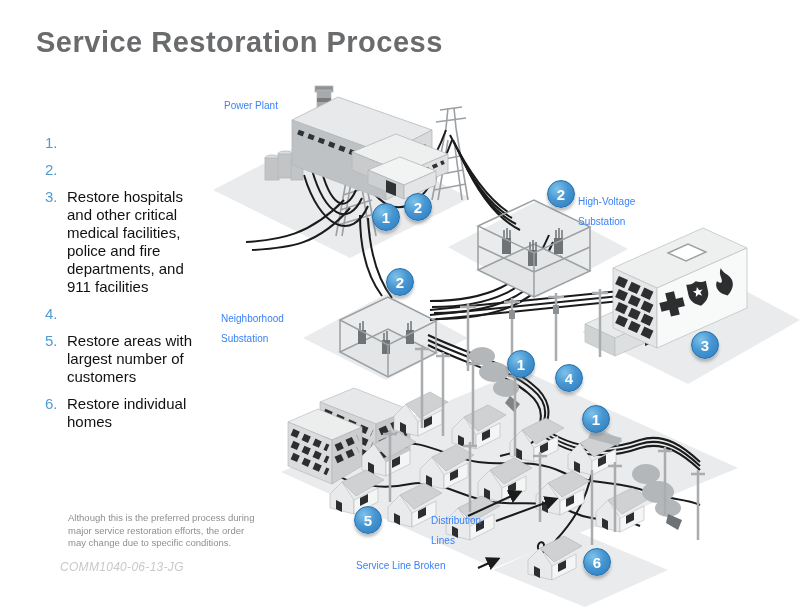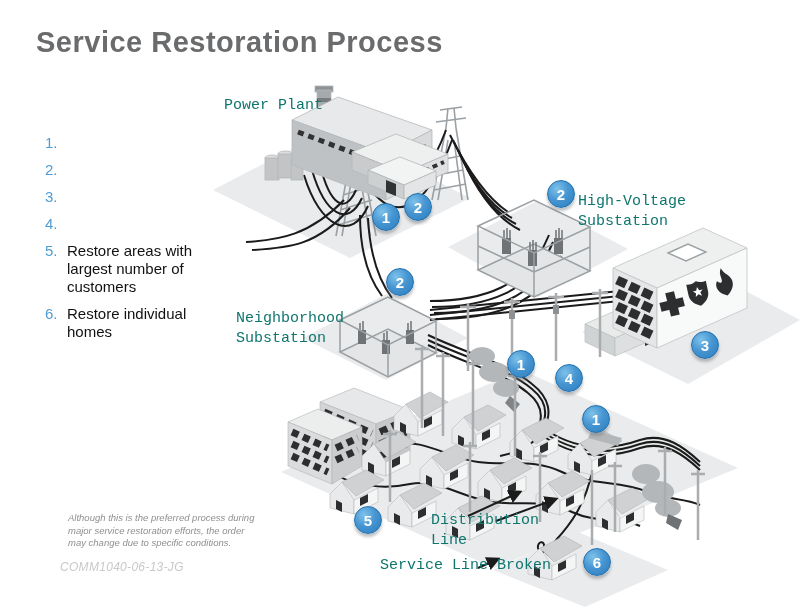--- a/index.html
+++ b/index.html
@@ -3,24 +3,24 @@
 <meta charset="utf-8">
 <style>
   html,body{margin:0;padding:0;background:#fff;}
   body{width:800px;height:610px;overflow:hidden;font-family:"Liberation Sans",sans-serif;}
   .slide{position:relative;width:800px;height:558px;background:#fff;}
   .title{position:absolute;left:36px;top:26px;font-size:29px;font-weight:bold;color:#6a6b6d;letter-spacing:.5px;}
   .steps{position:absolute;left:45px;top:134px;width:205px;}
   .step{display:flex;margin-bottom:9px;font-size:15px;line-height:18px;}
   .step-num{color:#4e9cd5;width:22px;flex:none;}
   .step-text{white-space:pre-line;color:#111;}
-  .note{position:absolute;left:68px;top:512px;width:200px;font-size:9.5px;font-style:italic;color:#8d8f91;line-height:12.5px;white-space:pre-line;}
+  .note{position:absolute;left:68px;top:512px;width:200px;font-size:9.5px;color:#8d8f91;line-height:12.5px;white-space:pre-line;}
   .footer-code{position:absolute;left:60px;top:560px;font-size:12px;color:#c8c9cb;letter-spacing:.3px;font-style:italic;}
   .art{position:absolute;left:0;top:0;}
-  .dlabel{position:absolute;font-size:15px;line-height:20px;color:#0f766e;white-space:pre-line;z-index:3;font-family:Liberation Mono, monospace;}
+  .dlabel{position:absolute;font-size:10px;line-height:20px;color:#3b82f6;white-space:pre-line;z-index:3;}
   .badge{position:absolute;z-index:4;width:26px;height:26px;border-radius:50%;
          background:radial-gradient(circle at 35% 30%, #7ec2ea 0%, #4796d2 45%, #2b7cbe 100%);
          border:1px solid #2471ad;color:#fff;font-size:15px;font-weight:bold;
          display:flex;align-items:center;justify-content:center;
          box-shadow:0 3px 3px rgba(110,115,120,.45);}
 </style>
 </head>
 <body>
 
 <div class="slide">
@@ -29,20 +29,26 @@
 
   <div class="steps">
     <div class="step">
       <span class="step-num">1.</span>
     </div>
     <div class="step">
       <span class="step-num">2.</span>
     </div>
     <div class="step">
       <span class="step-num">3.</span>
+      <span class="step-text">Restore hospitals
+and other critical
+medical facilities,
+police and fire
+departments, and
+911 facilities</span>
     </div>
     <div class="step">
       <span class="step-num">4.</span>
     </div>
     <div class="step">
       <span class="step-num">5.</span>
       <span class="step-text">Restore areas with
 largest number of
 customers</span>
     </div>
@@ -296,25 +302,25 @@
     <g stroke="#1b1b1b" stroke-width="2" fill="none">
       <path d="M468,516 L520,492" marker-end="url(#ah)"></path>
       <path d="M496,521 L556,499" marker-end="url(#ah)"></path>
       <path d="M478,568 L498,559" marker-end="url(#ah)"></path>
     </g>
   </svg>
 
   <div class="dlabel" style="left:224px;top:96px;">Power Plant</div>
   <div class="dlabel" style="left:578px;top:192px;">High-Voltage
 Substation</div>
-  <div class="dlabel" style="left:236px;top:309px;">Neighborhood
+  <div class="dlabel" style="left:221px;top:309px;">Neighborhood
 Substation</div>
   <div class="dlabel" style="left:431px;top:511px;">Distribution
-Line</div>
-  <div class="dlabel" style="left:380px;top:556px;">Service Line Broken</div>
+Lines</div>
+  <div class="dlabel" style="left:356px;top:556px;">Service Line Broken</div>
 
   <div class="badge" style="left:372px;top:203px;">1</div>
   <div class="badge" style="left:404px;top:193px;">2</div>
   <div class="badge" style="left:547px;top:180px;">2</div>
   <div class="badge" style="left:386px;top:268px;">2</div>
   <div class="badge" style="left:507px;top:350px;">1</div>
   <div class="badge" style="left:555px;top:364px;">4</div>
   <div class="badge" style="left:582px;top:405px;">1</div>
   <div class="badge" style="left:691px;top:331px;">3</div>
   <div class="badge" style="left:354px;top:506px;">5</div>

